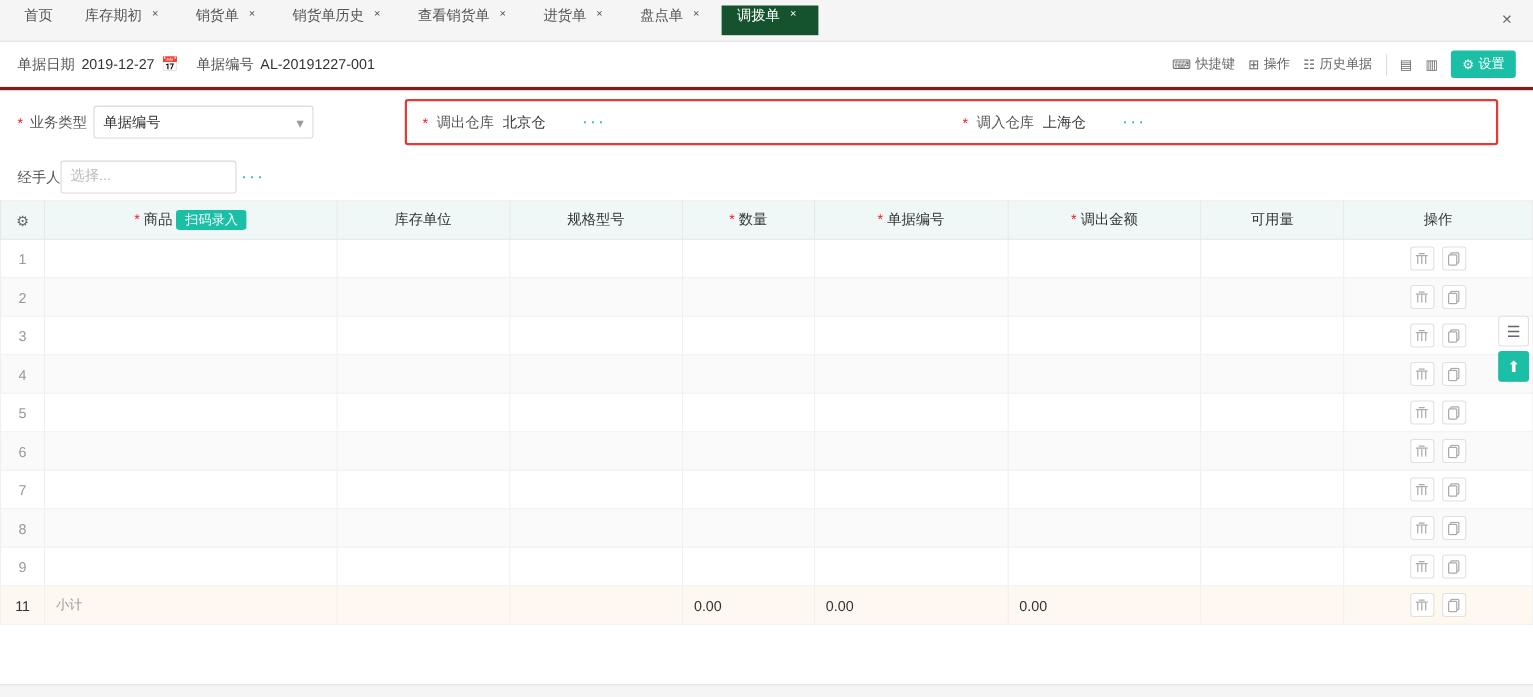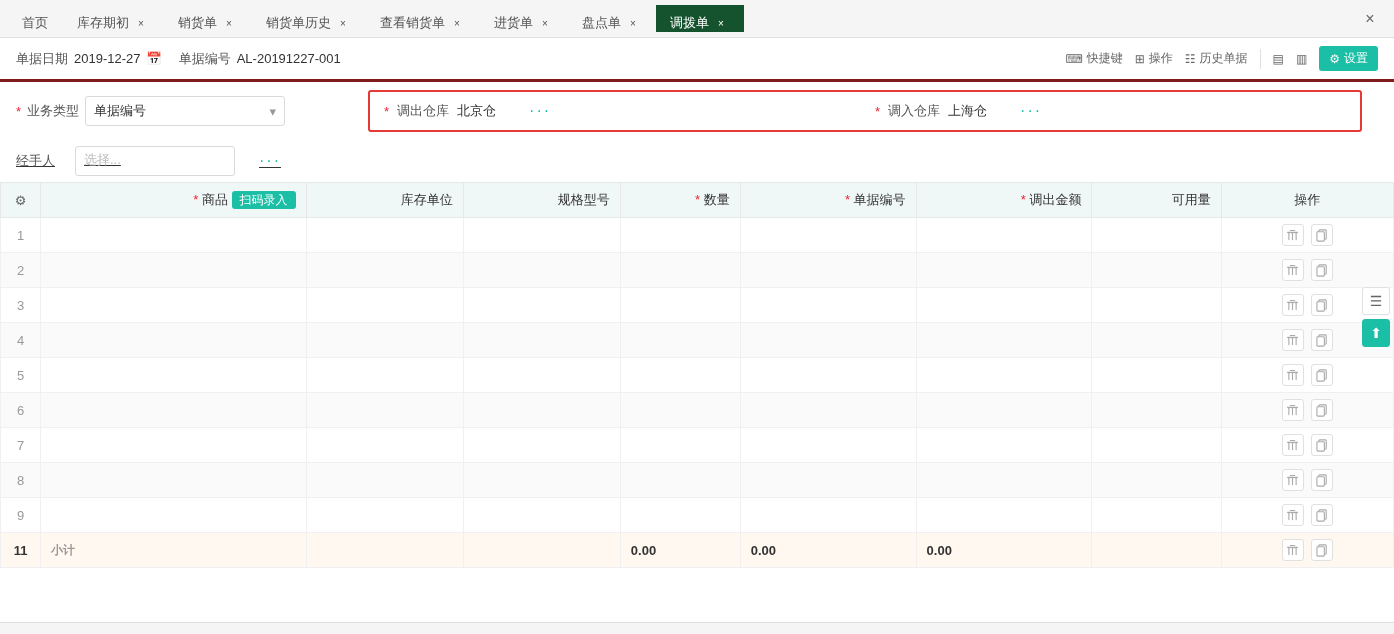--- a/index.html
+++ b/index.html
@@ -8,21 +8,21 @@
     
     .tab-bar {
       display: flex; align-items: center;
       border-bottom: 1px solid #e0e0e0;
       background: #f5f5f5;
       height: 38px;
       padding: 0 8px;
       position: relative;
     }
     .tab {
-      display: flex; align-items: flex-end; gap: 4px;
+      display: flex; align-items: flex-start; gap: 4px;
       padding: 0 14px; height: 27px;
       font-size: 13px; color: #555;
       cursor: pointer;
       border-right: 1px solid transparent;
       white-space: nowrap;
     }
     .tab.active {
       background: #14532d;
       color: #fff;
     }
@@ -84,43 +84,42 @@
       margin: 0 16px;
       flex: 1;
     }
     .warehouse-field {
       display: flex; align-items: center; gap: 8px; flex: 1;
     }
     .warehouse-name { color: #333; min-width: 60px; }
 
     
     .form-row2 {
-      display: flex; align-items: center; gap: 20px;
+      display: flex; align-items: center; gap: 0;
       padding: 6px 16px;
-      text-decoration: underline;
     }
     .operator-input {
       border: 1px solid #d9d9d9; border-radius: 3px;
       padding: 4px 8px; min-width: 160px; height: 30px;
       color: #bbb; cursor: pointer;
     }
 
     
     .table-container {
       margin: 0; overflow: auto;
       flex: 1;
     }
     table {
       width: 100%; border-collapse: collapse;
       font-size: 13px;
     }
     thead tr { background: #f0f8f7; }
     thead th {
       padding: 8px 10px;
-      text-align: right;
+      text-align: center;
       border: 1px solid #e8e8e8;
       font-weight: normal;
       color: #333;
       white-space: nowrap;
     }
     tbody td {
       padding: 6px 10px;
       border: 1px solid #f0f0f0;
       height: 34px;
     }
@@ -135,21 +134,21 @@
     }
     .gear-th {
       width: 40px; text-align: center; color: #666; cursor: pointer;
     }
     .scan-btn {
       background: #1abfa5; color: #fff;
       padding: 2px 8px; border-radius: 3px; font-size: 12px;
       cursor: pointer; white-space: nowrap;
     }
     .subtotal-row td {
-      background: #fff8f0; font-weight: bold; color: #333;
+      background: #fff8f0; font-weight: normal; color: #333;
       border-top: 1px solid #e0e0e0;
     }
     .subtotal-label { color: #999; font-size: 12px; }
 
     
     .footer-area {
       height: 12px;
       background: #f5f5f5;
       border-top: 1px solid #e0e0e0;
     }

